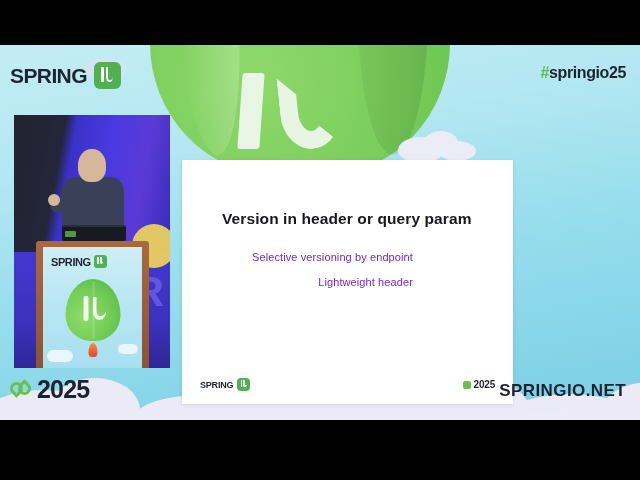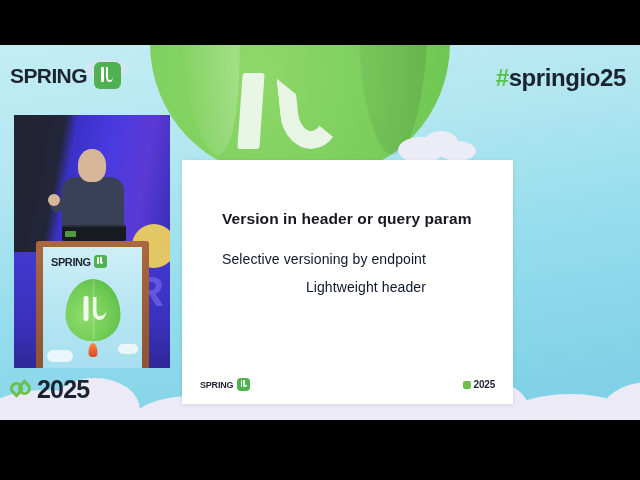--- a/index.html
+++ b/index.html
@@ -57,22 +57,22 @@
                  width:34px; height:22px; }
   #basket-logo span { position:absolute; width:17px; height:17px; border:3px solid #f0ecfa;
                       border-radius:50% 50% 50% 0; }
 
   
   #slide { position:absolute; left:182px; top:115px; width:331px; height:244px; background:#fff;
            z-index:10; box-shadow:0 1px 4px rgba(0,0,0,.10);text-align:right; }
   #slide-title { position:absolute; left:40px; top:50px; font-size:15.5px; font-weight:bold;
                  color:#17171f; letter-spacing:.1px; }
   #slide-bullets { position:absolute; left:40px; top:92px; }
-  #slide-bullets li { list-style:none; font-size:14px; color:#0f172a; line-height:1; margin-bottom:14px;
-                      letter-spacing:.1px; }
+  #slide-bullets li { list-style:none; font-size:11px; color:#6d28d9; line-height:1; margin-bottom:14px;
+                      letter-spacing:.1px;margin-left:30px; }
   #slide-footer { position:absolute; left:0; bottom:0; width:100%; height:34px; }
 
   
   .springlogo { display:inline-flex; align-items:center; gap:4px; }
   .springlogo .word { font-weight:bold; color:#1d2330; letter-spacing:-.2px; }
   .springlogo .badge { background:#4fb14f; border-radius:4px; display:inline-block; position:relative; }
   .springlogo .badge i { position:absolute; background:#fff; border-radius:1px; }
   .springlogo .badge .b1 { left:26%; top:18%; width:11%; height:55%; }
   .springlogo .badge .b2 { left:46%; top:18%; width:26%; height:55%; background:none;
                            border:2px solid #fff; border-top:none; border-right:none;
@@ -85,21 +85,21 @@
   #slide-year { position:absolute; right:18px; top:9px; display:flex; align-items:center; gap:3px;
                 font-size:10px; font-weight:bold; color:#1d2330; letter-spacing:-.2px; }
   #slide-year .mk { width:8px; height:8px; background:#6cc04a; border-radius:2px; position:relative; }
 
   
   #top-logo { position:absolute; left:10px; top:17px; z-index:20; display:flex; align-items:center; gap:7px; }
   #top-logo .word { font-size:21px; font-weight:bold; color:#1d2330; letter-spacing:-.6px; }
   #top-logo .badge { width:27px; height:27px; border-radius:6px; }
 
   
-  #hashtag { position:absolute; right:14px; top:19px; z-index:20; font-size:24px; font-weight:bold;
+  #hashtag { position:absolute; right:14px; top:19px; z-index:20; font-size:16px; font-weight:bold;
              color:#1b2230; letter-spacing:-.4px; }
   #hashtag .hash { color:#5cc14a; }
 
   
   #year-badge { position:absolute; left:10px; top:330px; z-index:20; display:flex; align-items:center; gap:5px; }
   #year-badge .glyph { position:relative; width:22px; height:20px; }
   #year-badge .glyph i { position:absolute; width:13px; height:13px; border:3px solid #6cc04a;
                          border-radius:50% 50% 50% 0; }
   #year-badge .num { font-size:25px; font-weight:bold; color:#1b2230; letter-spacing:-.8px; }
 
@@ -209,20 +209,21 @@
     <div id="hashtag"><span class="hash">#</span><span>springio25</span></div>
 
     <div id="year-badge">
       <span class="glyph">
         <i style="left:0; top:2px; transform:rotate(-45deg);"></i>
         <i style="left:8px; top:2px; transform:rotate(135deg);"></i>
       </span>
       <span class="num">2025</span>
     </div>
 
+    <div id="site-url">SPRINGIO.NET</div>
 
     <div id="thumb">
       <div id="t-bg"></div>
       <div id="t-stage"></div>
       <div id="t-circle"></div>
       <div id="t-letter">R</div>
       <div id="t-arm"></div>
       <div id="t-body"></div>
       <div id="t-head"></div>
       <div id="t-hand"></div>

